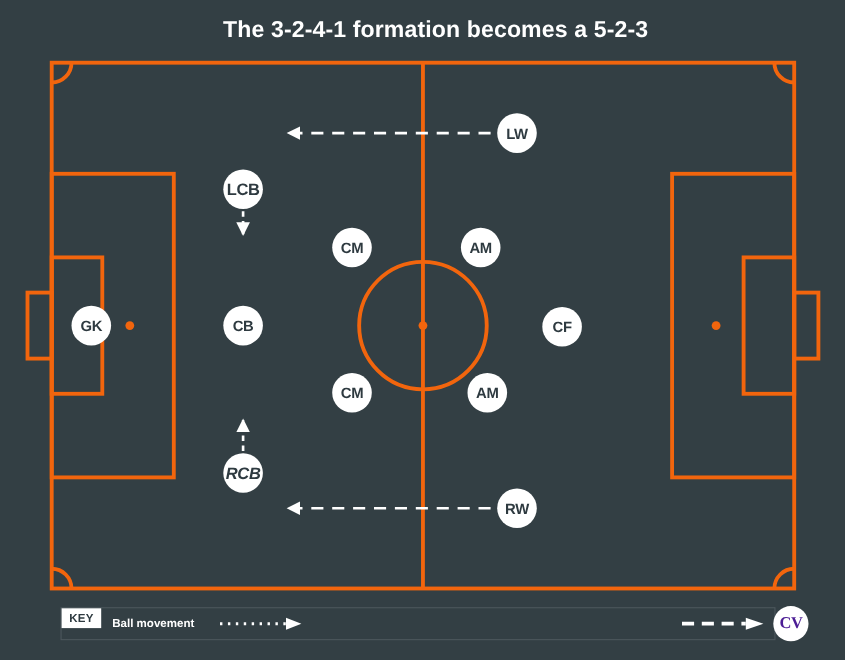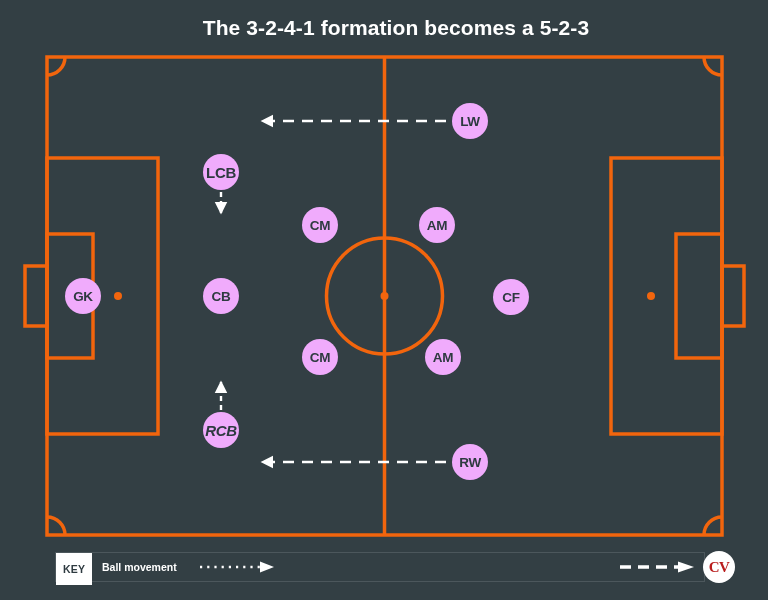--- a/index.html
+++ b/index.html
@@ -25,42 +25,42 @@
 
   
   .pitch-svg{position:absolute;left:0;top:0;width:768px;height:600px;}
 
   
   .player{
     position:absolute;
     width:36px;height:36px;
     margin-left:-18px;margin-top:-18px;
     border-radius:50%;
-    background:#f0abfc;
+    background:#ffffff;
     color:#2e3a40;
     font-size:13.5px;
     font-weight:bold;
     display:flex;align-items:center;justify-content:center;
     letter-spacing:-0.3px;
     box-sizing:border-box;
   }
   .player.small{font-size:15px;}
 
   
   .legend{
     position:absolute;
     left:55px;top:552px;
     width:650px;height:30px;
     border:1px solid #4c575c;
     box-sizing:border-box;
     display:flex;align-items:center;
   }
   .key-box{
     position:absolute;left:56px;top:553px;
-    width:36px;height:32px;
+    width:36px;height:18px;
     background:#ffffff;
     color:#2e3a40;
     font-size:10.5px;font-weight:bold;
     display:flex;align-items:center;justify-content:center;
     letter-spacing:.2px;
   }
   .legend-items{
     display:flex;align-items:center;
     margin-left:46px;
     width:100%;
@@ -68,21 +68,21 @@
     padding-right:8px;
     box-sizing:border-box;
   }
   .legend-item{display:flex;align-items:center;gap:23px;}
   .legend-label{color:#ffffff;font-size:10.5px;font-weight:bold;white-space:nowrap;}
   .legend-art{display:block;}
 
   .cv-badge{
     position:absolute;left:703px;top:551px;
     width:32px;height:32px;border-radius:50%;
-    background:#ffffff;color:#b91c1c;
+    background:#ffffff;color:#4c1d95;
     font-family:"Liberation Serif",serif;
     font-size:15px;font-weight:bold;
     display:flex;align-items:center;justify-content:center;
     letter-spacing:-0.5px;
   }
 </style>
 </head>
 <body>
 
 <div id="stage">

